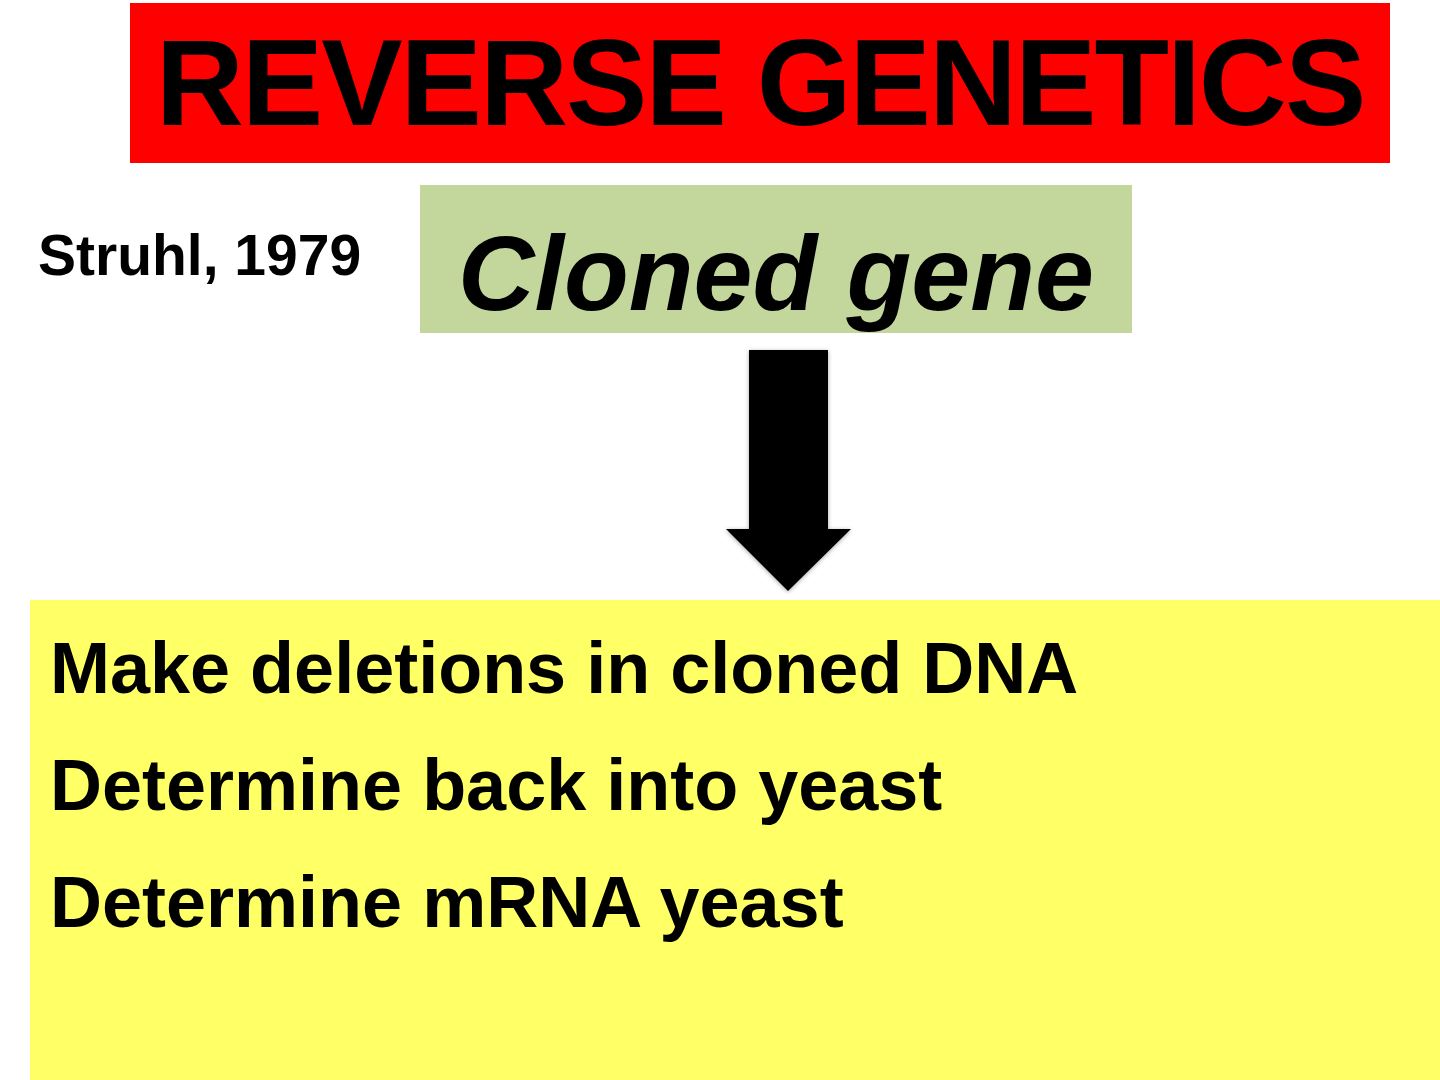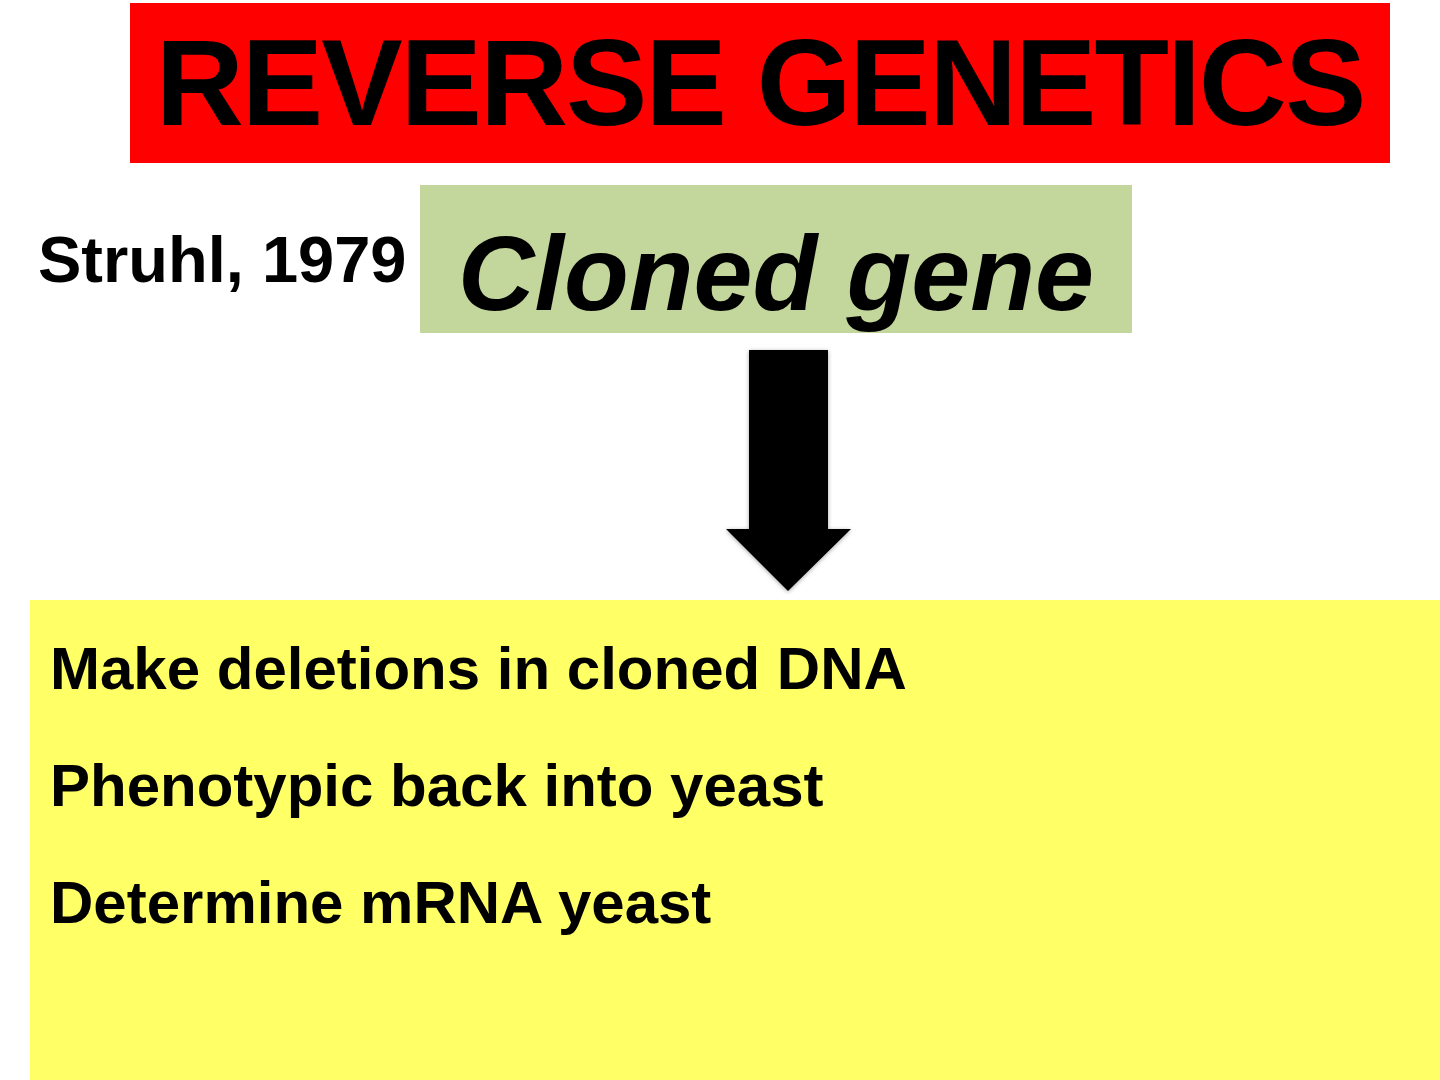--- a/index.html
+++ b/index.html
@@ -36,21 +36,21 @@
     white-space: nowrap;
     color: var(--text, #000000);
   }
 
   
   .attribution {
     position: absolute;
     left: 38px;
     top: 222px;
     font-weight: bold;
-    font-size: 65px;
+    font-size: 57px;
     white-space: nowrap;
   }
 
   
   .gene-box {
     position: absolute;
     left: 420px;
     top: 185px;
     width: 712px;
     height: 148px;
@@ -90,21 +90,21 @@
     left: 30px;
     top: 600px;
     right: 0;
     bottom: 0;
     background: var(--steps-bg, #ffff66);
     padding: 10px 0 0 20px;
     box-sizing: border-box;
   }
   .step-line {
     font-weight: bold;
-    font-size: 60px;
+    font-size: 72px;
     line-height: 117px;
     white-space: nowrap;
   }
 </style>
 </head>
 <body>
 
 <div class="slide">
 
   <div class="title-banner">
@@ -116,17 +116,17 @@
   <div class="gene-box">
     <span class="gene-text">Cloned gene</span>
   </div>
 
   <svg class="arrow" viewBox="0 0 150 260" xmlns="http://www.w3.org/2000/svg" aria-hidden="true">
     <polygon points="36,5 115,5 115,184 138,184 75,246 13,184 36,184"></polygon>
   </svg>
 
   <div class="steps-box">
     <div class="step-line">Make deletions in cloned DNA</div>
-    <div class="step-line">Phenotypic back into yeast</div>
+    <div class="step-line">Determine back into yeast</div>
     <div class="step-line">Determine mRNA yeast</div>
   </div>
 
 </div>
 
 </body></html>

